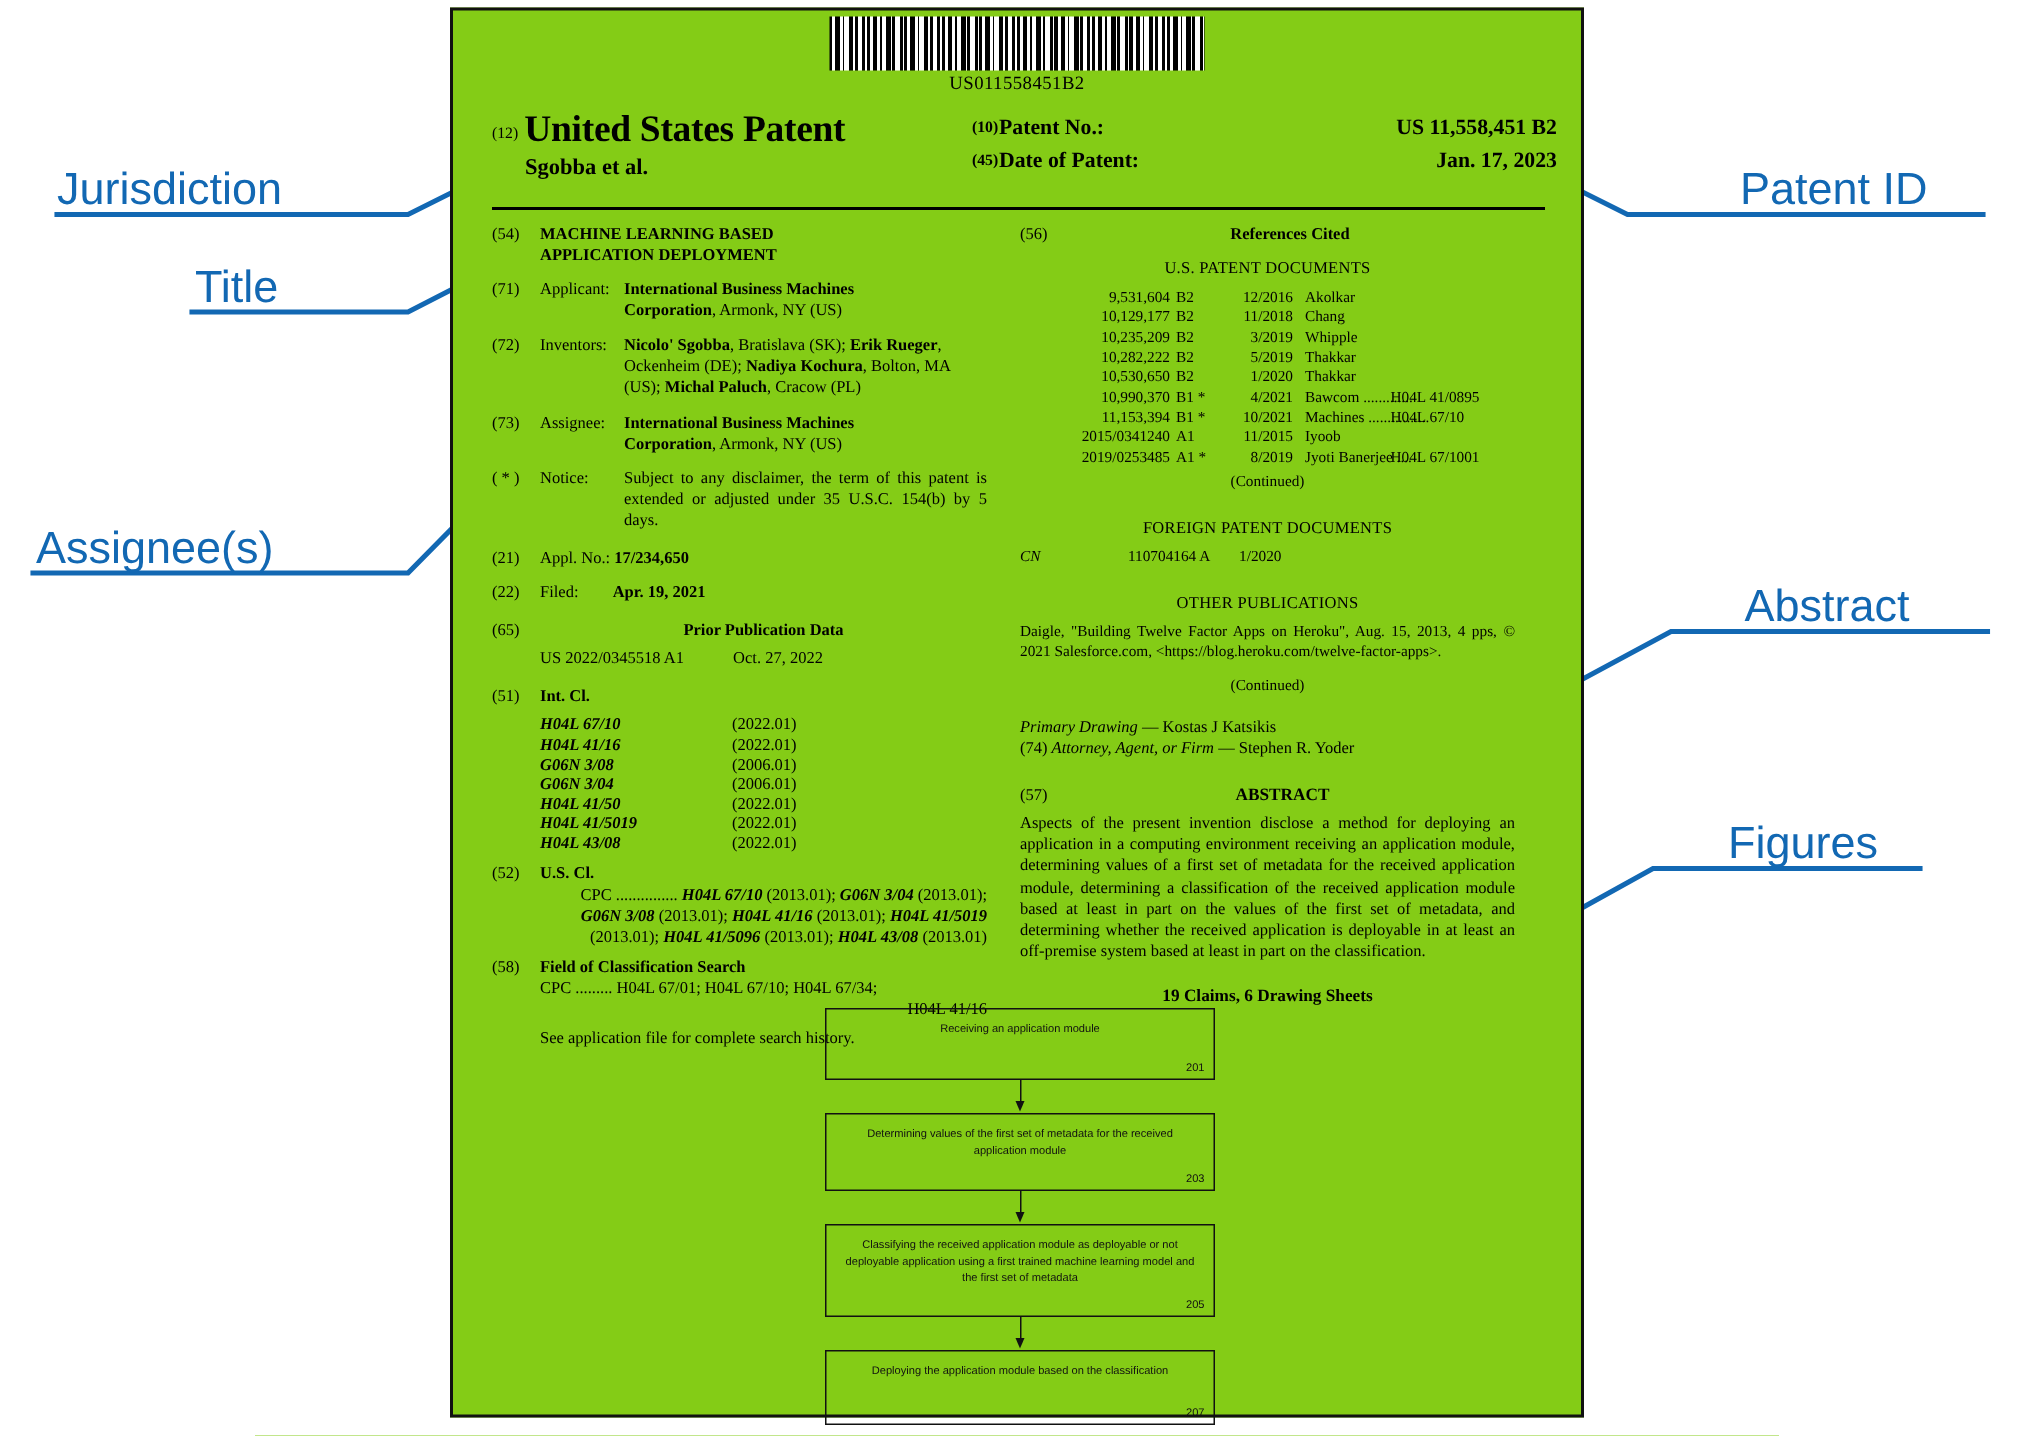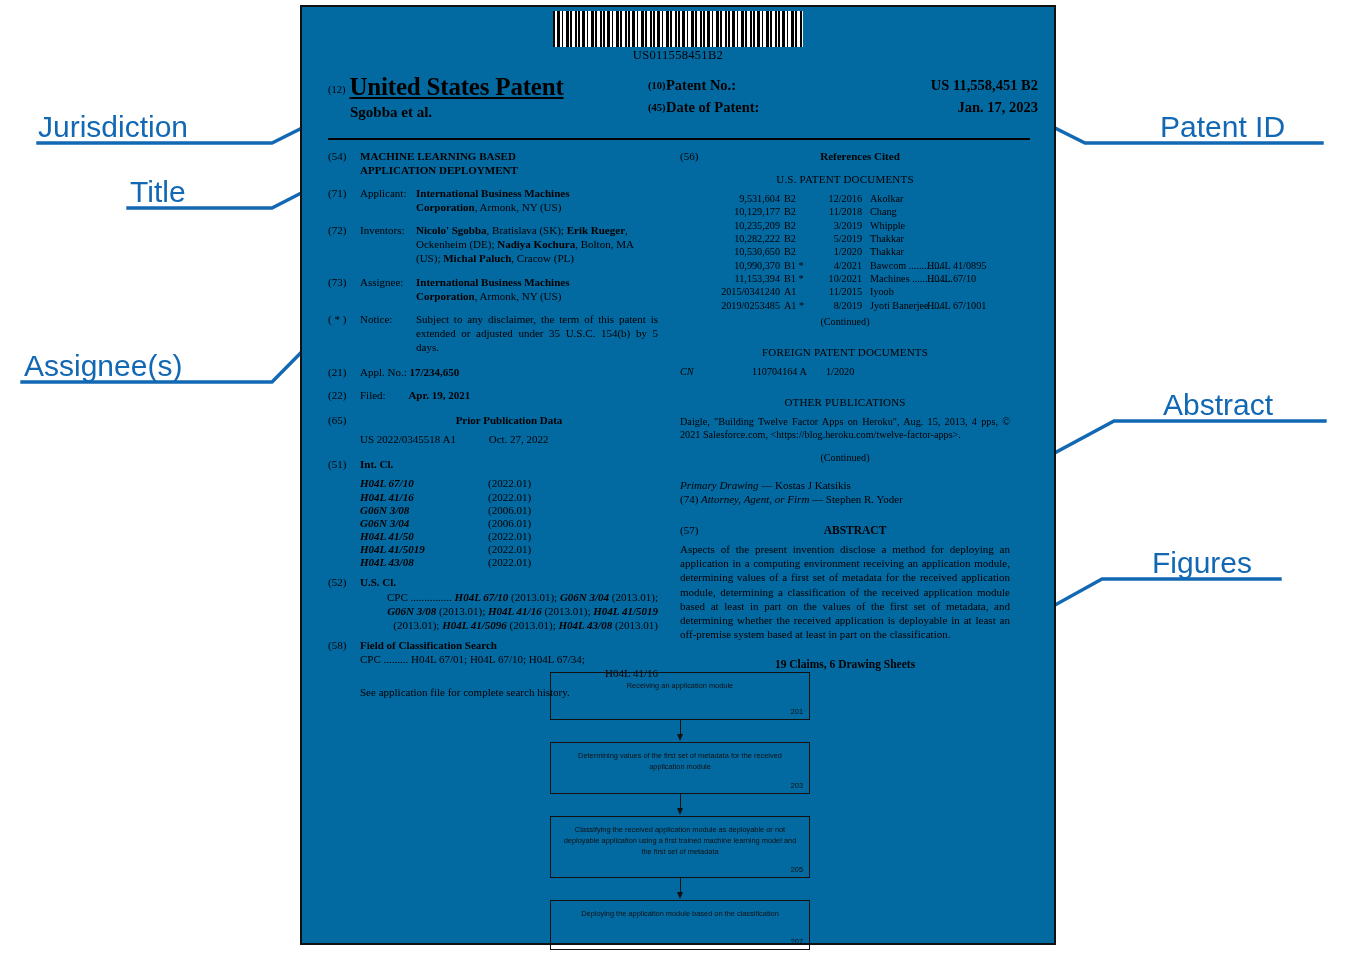--- a/index.html
+++ b/index.html
@@ -10,37 +10,37 @@
   }
   
   #annot-svg{position:absolute;left:0;top:0;width:1358px;height:957px;pointer-events:none;}
   .annot-label{
     position:absolute;color:#1268B3;font-family:"Liberation Sans",sans-serif;
     font-size:30px;font-weight:400;letter-spacing:0px;white-space:nowrap;
   }
   
   #patent-page{
     position:absolute;left:300px;top:5px;width:756px;height:940px;
-    background:#0369a1;border:2px solid #111;box-sizing:border-box;
+    background:#84cc16;border:2px solid #111;box-sizing:border-box;
   }
   .pg-inner{position:absolute;left:0;top:0;right:0;bottom:0;}
   
   #barcode-block{position:absolute;left:0;right:0;top:4px;text-align:center;}
   #barcode-bars{height:36px;width:250px;margin:0 auto;
     background-image:repeating-linear-gradient(90deg,
       #000 0 2px,#fff 2px 4px,#000 4px 7px,#fff 7px 9px,
       #000 9px 10px,#fff 10px 13px,#000 13px 16px,#fff 16px 17px,
       #000 17px 19px,#fff 19px 22px,#000 22px 24px,#fff 24px 25px);
   }
   #barcode-text{font-family:"Liberation Serif",serif;font-size:12.5px;margin-top:1px;letter-spacing:.3px;}
   
   #pat-header{position:absolute;left:26px;right:24px;top:66px;}
   #hdr-left{position:absolute;left:0;top:0;width:300px;}
   .k-small{font-size:10.5px;vertical-align:2px;}
-  #pat-title-main{font-size:25px;font-weight:bold;letter-spacing:-.2px;display:inline;text-decoration:underline;}
+  #pat-title-main{font-size:25px;font-weight:bold;letter-spacing:-.2px;display:inline;}
   #pat-authors{font-size:15px;font-weight:bold;margin-top:3px;margin-left:22px;font-family:Liberation Serif, serif;}
   #hdr-right{position:absolute;left:320px;top:4px;width:390px;font-size:14.5px;font-weight:bold;}
   .hdr-row{position:relative;height:22px;}
   .hdr-row .lbl{position:absolute;left:18px;}
   .hdr-row .kk{position:absolute;left:0;font-size:10.5px;font-weight:bold;vertical-align:2px;top:3px;}
   .hdr-row .val{position:absolute;right:0;}
   #hdr-rule{position:absolute;left:26px;right:24px;top:131px;border-top:2.5px solid #000;}
   
   #col-left{position:absolute;left:26px;top:142px;width:330px;font-size:11px;line-height:1.28;}
   #col-right{position:absolute;left:378px;top:142px;width:330px;font-size:11px;line-height:1.28;}

